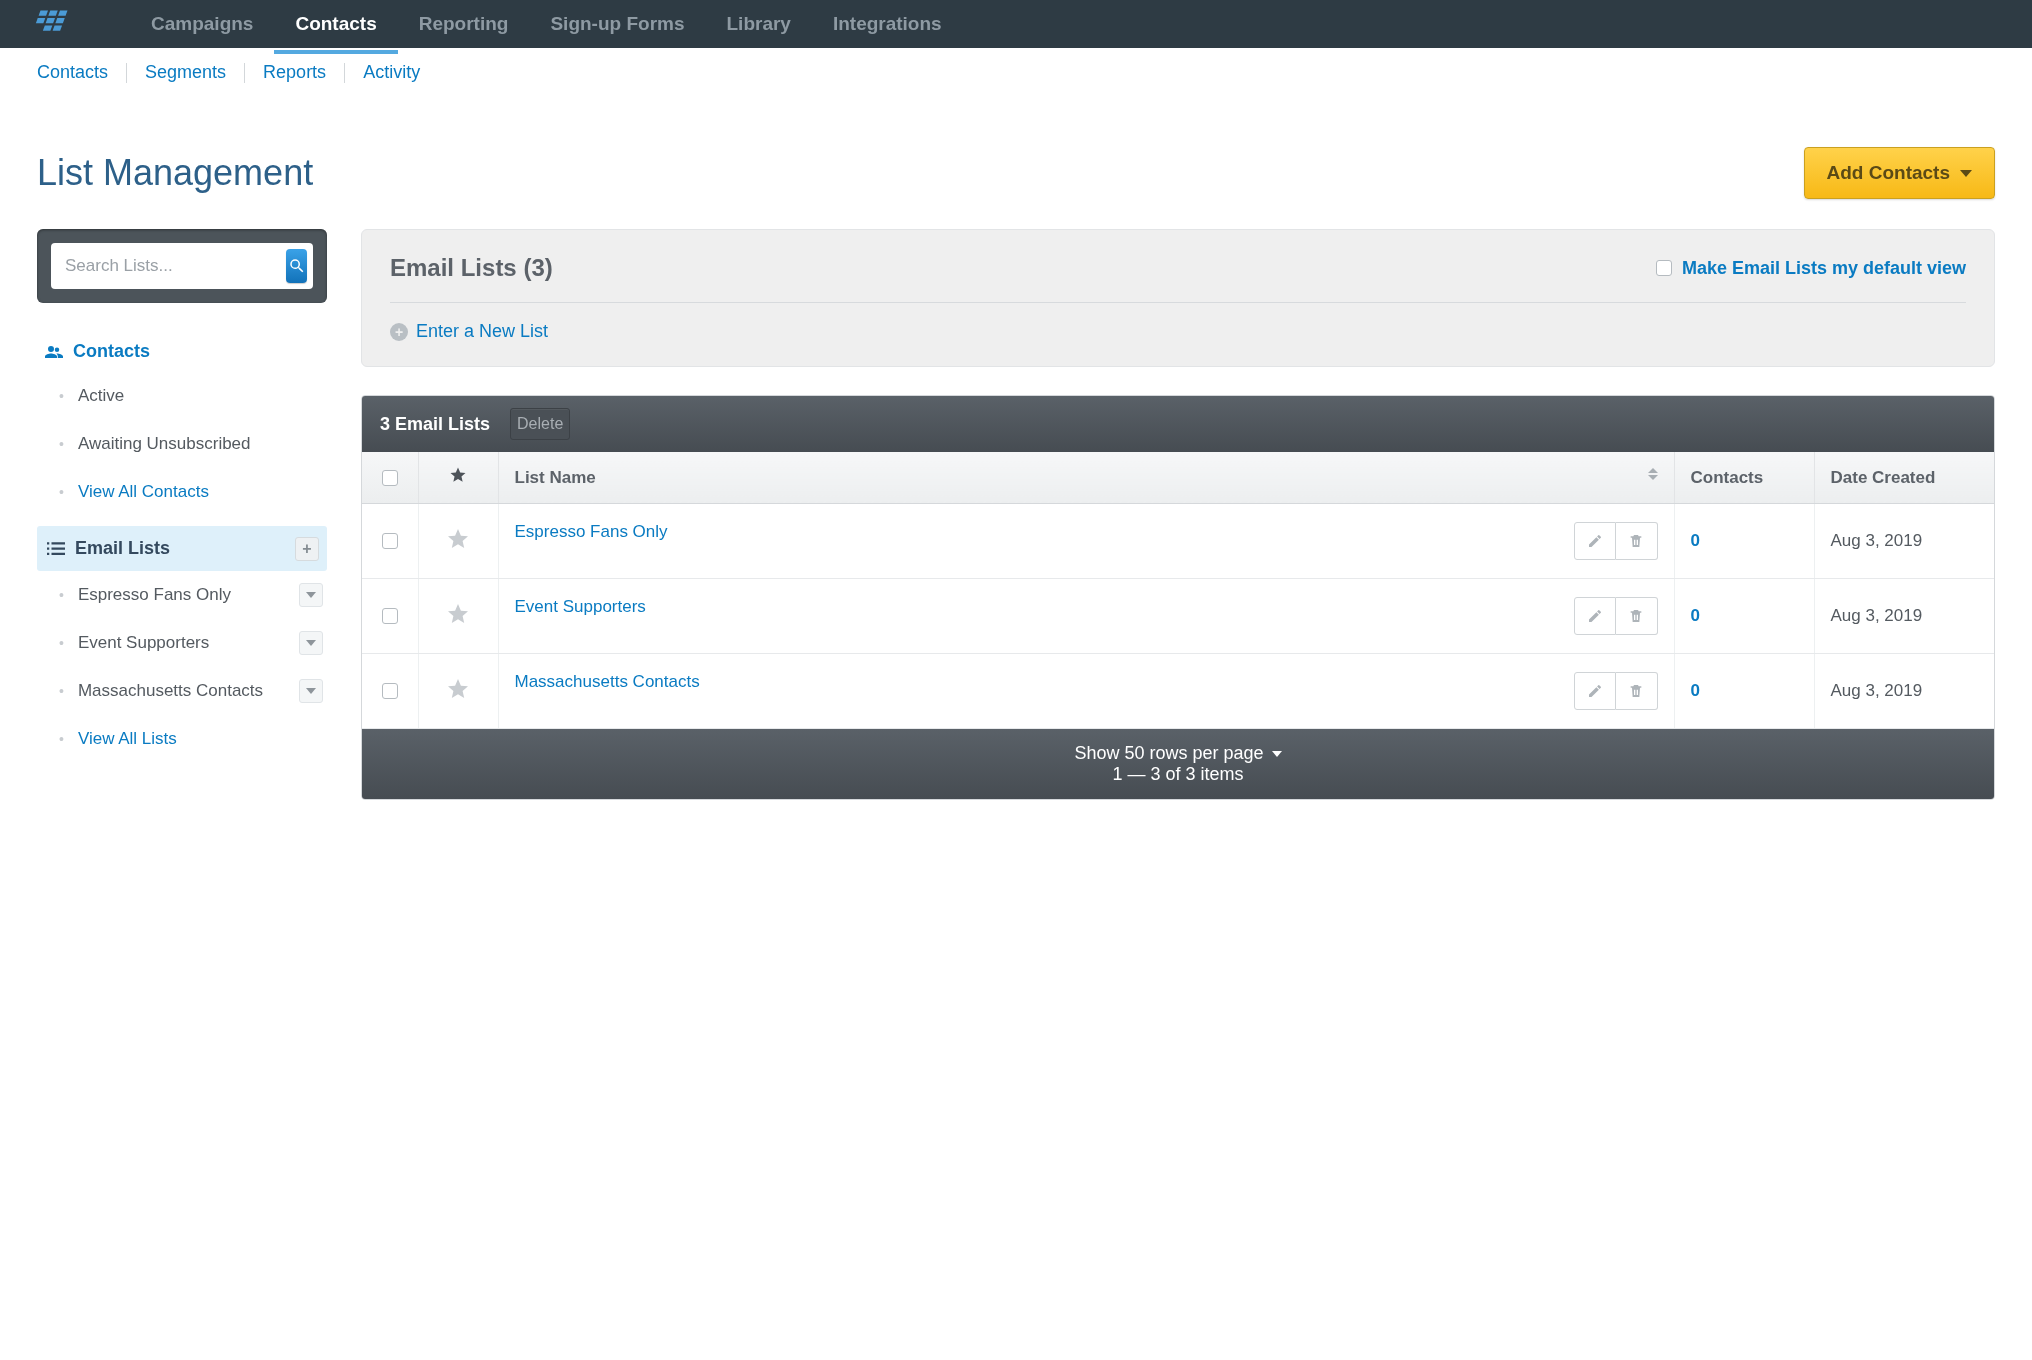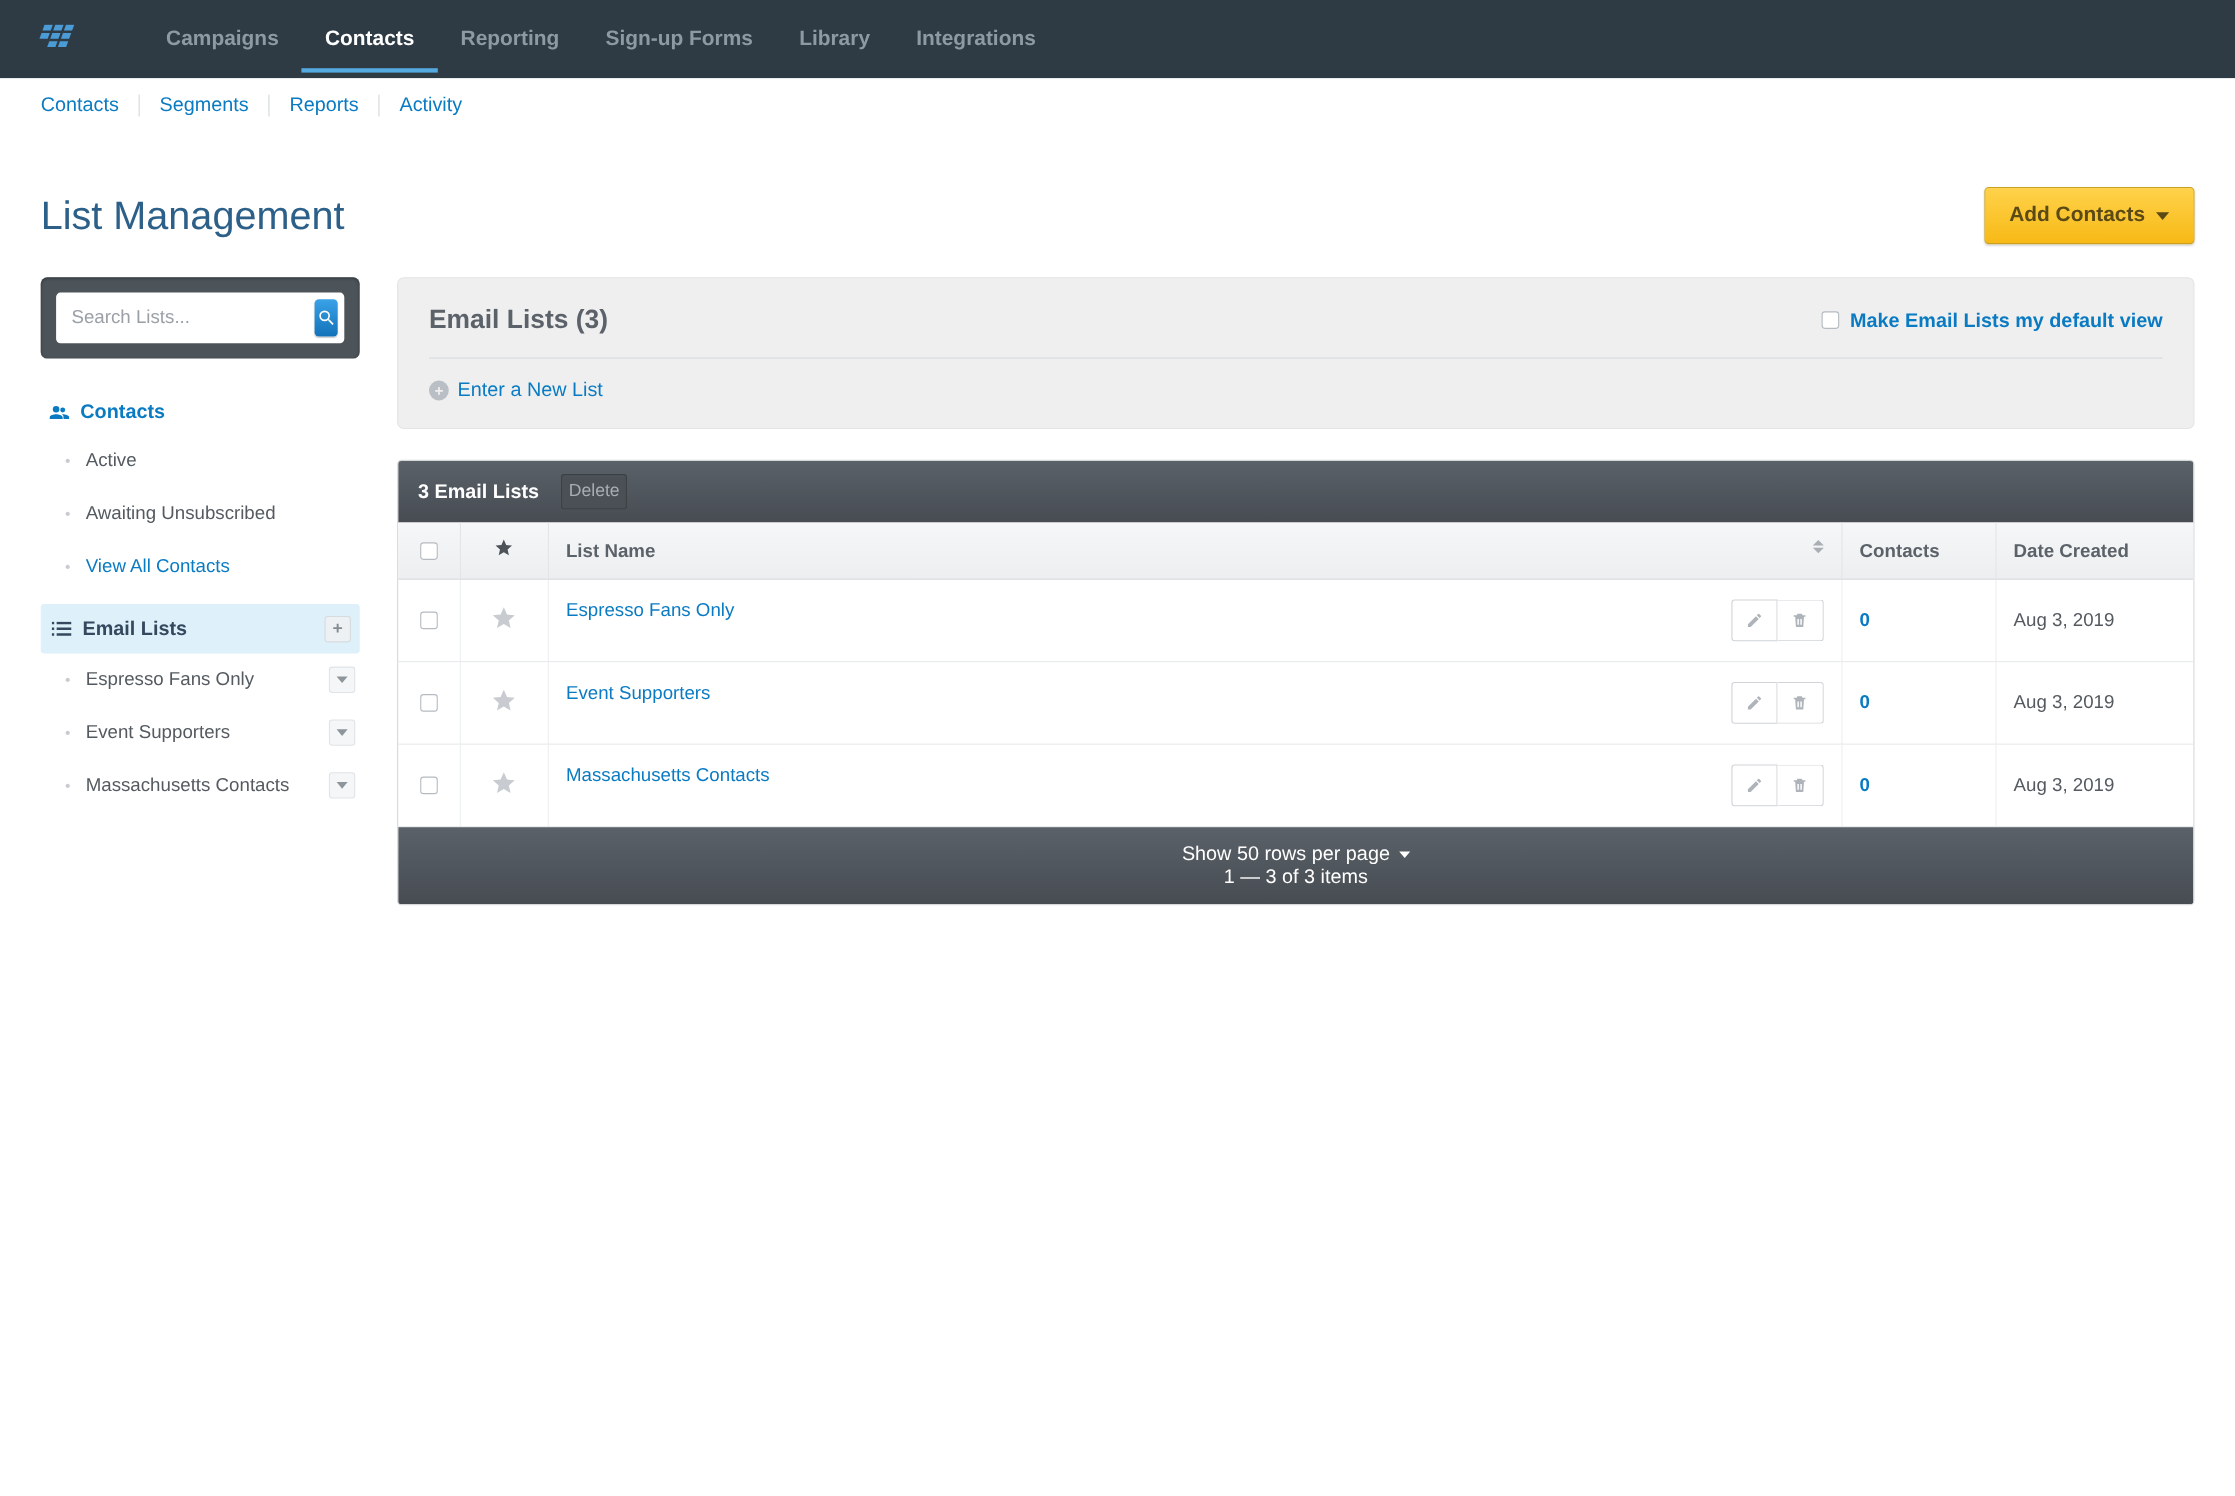--- a/index.html
+++ b/index.html
@@ -1,19 +1,19 @@
 <!DOCTYPE html>
 <html><head>
 <meta charset="utf-8">
 <style>
 * { box-sizing: border-box; margin: 0; padding: 0; }
 body { font-family: "Helvetica Neue", Helvetica, Arial, sans-serif; background: #fff; color: #444; }
 
 
-.topnav { background: #2e3b44; height: 71px; display: flex; align-items: center; padding: 0 30px; }
+.topnav { background: #2e3b44; height: 48px; display: flex; align-items: center; padding: 0 30px; }
 .logo { width: 45px; height: 28px; margin-right: 55px; }
 .logo svg { width: 100%; height: 100%; }
 .topnav-items { display: flex; gap: 0; }
 .topnav-item { color: #8e9aa3; font-size: 19px; font-weight: 600; padding: 18px 21px; cursor: pointer; position: relative; }
 .topnav-item.active { color: #fff; }
 .topnav-item.active::after { content: ""; position: absolute; left: 0; right: 0; bottom: -1px; height: 4px; background: #54a9e0; }
 
 
 .subnav { display: flex; align-items: center; padding: 14px 37px 14px 37px; gap: 0; }
 .subnav-item { color: #0a7bc2; font-size: 18px; font-weight: 500; padding: 0 18px; cursor: pointer; }
@@ -191,20 +191,21 @@
           <div class="dd">
               <div class="tri"></div>
             </div>
         </li>
         <li class="side-item">
           <span>Massachusetts Contacts</span>
           <div class="dd">
               <div class="tri"></div>
             </div>
         </li>
+        <li class="side-item link">View All Lists</li>
       </ul>
     </div>
   </div>
 
   <div class="main">
     <div class="panel-top">
       <div class="panel-top-row">
         <div class="panel-title">Email Lists (3)</div>
         <div class="default-view">
           <div class="checkbox-sq"></div>

